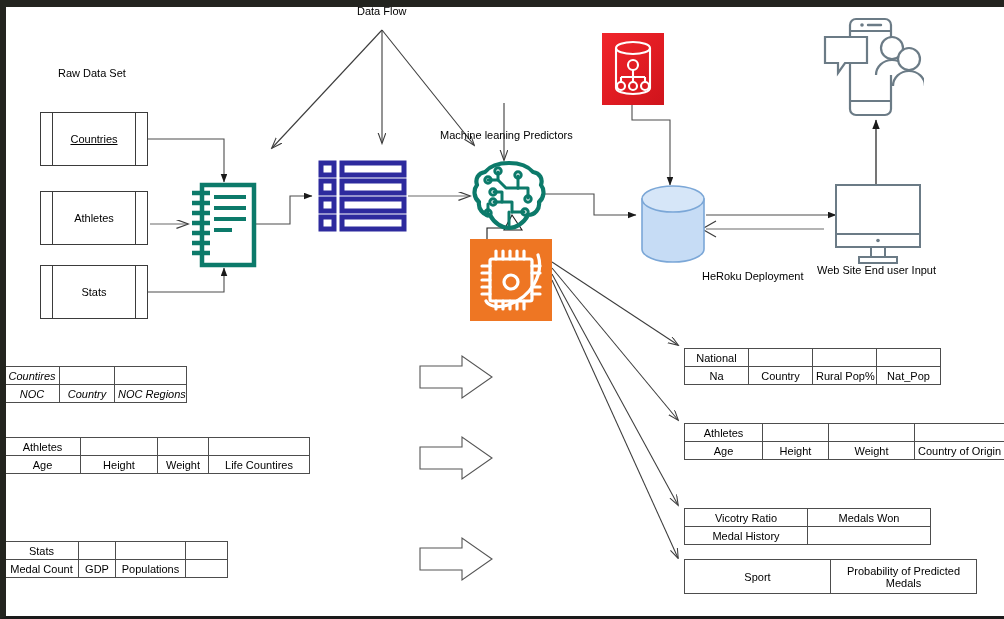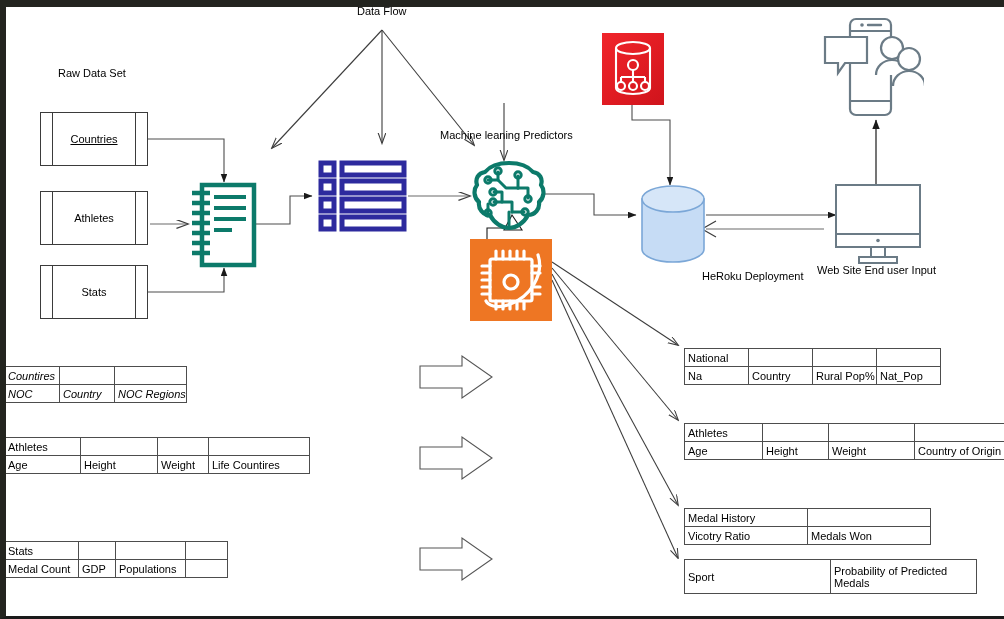--- a/index.html
+++ b/index.html
@@ -73,21 +73,21 @@
   table.dtable {
     position: absolute;
     border-collapse: collapse;
     background: #ffffff;
     font-size: 11px;
     color: #000;
     table-layout: fixed;
   }
   table.dtable td {
     border: 1px solid #4d4d4d;
-    text-align: left;
+    text-align: center;
     padding: 2px 3px;
     height: 18px;
     box-sizing: border-box;
     overflow: hidden;
     white-space: nowrap;
   }
   table.dtable td.empty { border-color: #4d4d4d; }
   table.dtable.wrapcell td { white-space: normal; }
 
   
@@ -439,27 +439,27 @@
     </tbody>
   </table>
 
   <table class="dtable" style="left:684px; top:508px; width:246px;">
     <colgroup>
           <col style="width:123px">
           <col style="width:123px">
         </colgroup>
     <tbody>
       <tr>
-        <td>Medal History</td>
-        <td class="empty"></td>
-      </tr>
-      <tr>
         <td>Vicotry Ratio</td>
         <td>Medals Won</td>
       </tr>
+      <tr>
+        <td>Medal History</td>
+        <td class="empty"></td>
+      </tr>
     </tbody>
   </table>
 
   <table class="dtable wrapcell" style="left:684px; top:559px; width:292px;">
     <colgroup>
           <col style="width:146px">
           <col style="width:146px">
         </colgroup>
     <tbody>
       <tr>

